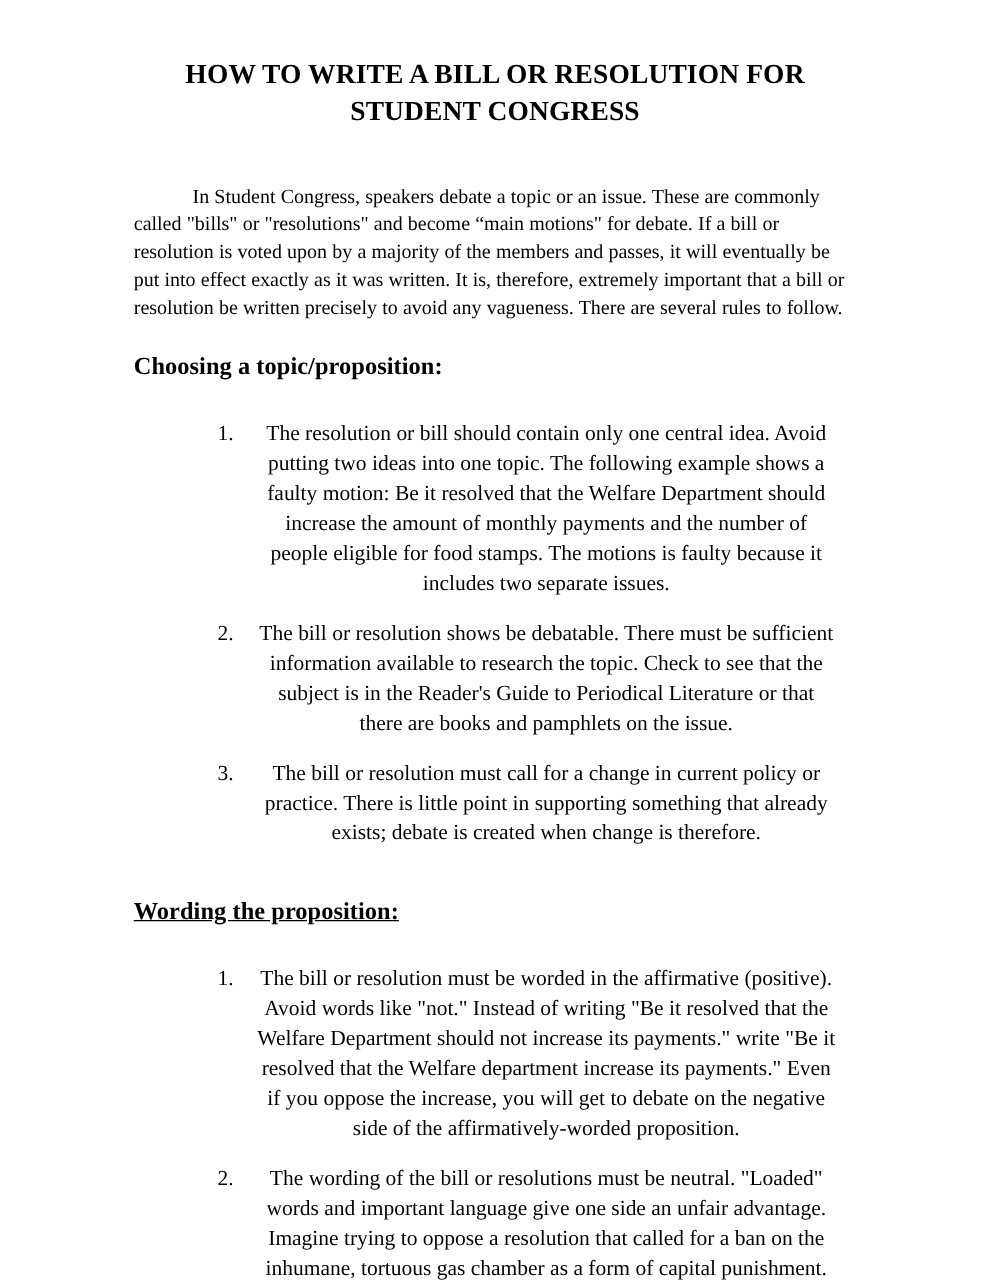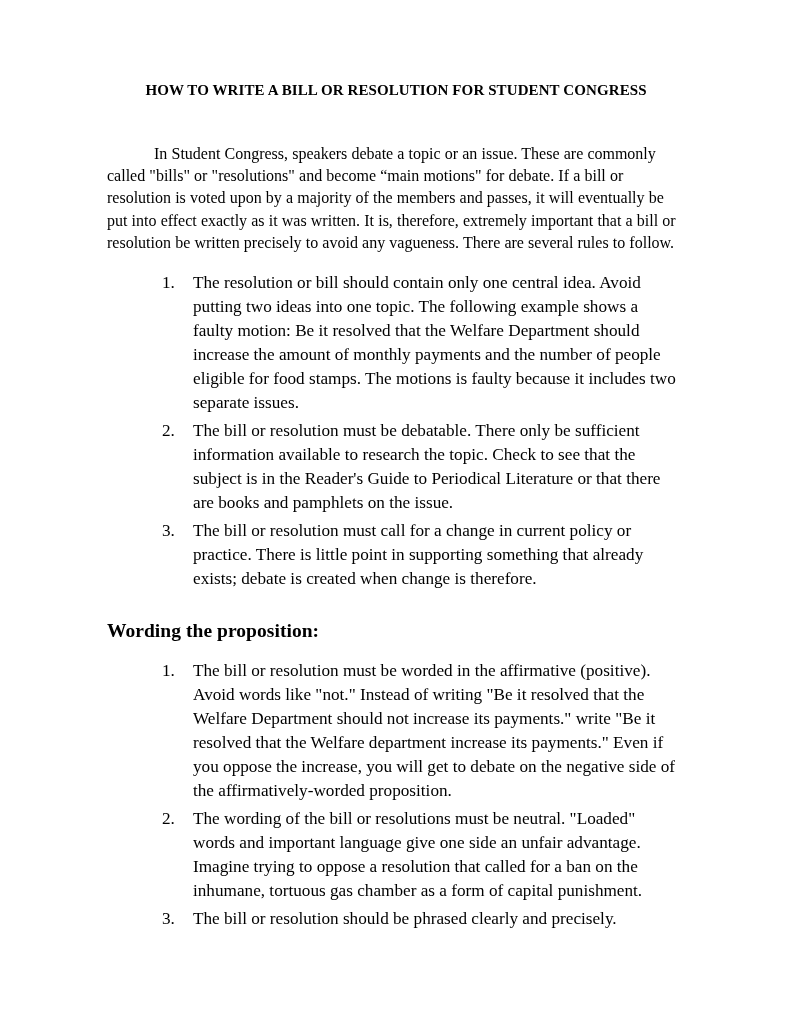--- a/index.html
+++ b/index.html
@@ -29,22 +29,22 @@
   .content {
     position: absolute;
     left: 107px;
     top: 0;
     width: 578px;
   }
 
   
   .doc-title {
     margin: 0;
-    padding-top: 80px;
-    font-size: 15px;
+    padding-top: 44px;
+    font-size: 22px;
     font-weight: bold;
     line-height: 1.38;
     text-align: center;
     letter-spacing: 0.1px;
   }
 
   
   .intro {
     margin: 0;
     padding-top: 42px;
@@ -57,39 +57,40 @@
 
   
   .section-heading {
     margin: 0;
     font-size: 19.5px;
     font-weight: bold;
     line-height: 1.2;
     letter-spacing: 0.05px;
   }
   .section-heading.first { padding-top: 24px; }
-  .section-heading.second { padding-top: 24px; }
+  .section-heading.second { padding-top: 24px; text-decoration: underline; }
 
   
   ol.rules {
     margin: 0;
     padding: 0 0 0 51px;
     list-style: none;
     counter-reset: rule;
     font-size: 17.2px;
     line-height: 1.395;
   }
   ol.rules.first-list { padding-top: 13px; }
   ol.rules.second-list { padding-top: 13px; }
 
   ol.rules > li {
     counter-increment: rule;
     position: relative;
     padding-left: 31px;
-    margin: 4px;
+    margin: 16px;
+    text-align: center;
   }
   ol.rules > li::before {
     content: counter(rule) ".";
     position: absolute;
     left: 0;
     top: 0;
     width: 24px;
     text-align: left;
   }
   ol.rules > li .li-text {
@@ -99,27 +100,28 @@
 </head>
 <body>
 
 <div class="page">
   <div class="content">
 
     <h1 class="doc-title">HOW TO WRITE A BILL OR RESOLUTION FOR STUDENT CONGRESS</h1>
 
     <p class="intro">In Student Congress, speakers debate a topic or an issue. These are commonly called "bills" or "resolutions" and become “main motions" for debate. If a bill or resolution is voted upon by a majority of the members and passes, it will eventually be put into effect exactly as it was written. It is, therefore, extremely important that a bill or resolution be written precisely to avoid any vagueness. There are several rules to follow.</p>
 
+    <h2 class="section-heading first">Choosing a topic/proposition:</h2>
 
     <ol class="rules first-list">
       <li>
         <span class="li-text">The resolution or bill should contain only one central idea. Avoid putting two ideas into one topic. The following example shows a faulty motion: Be it resolved that the Welfare Department should increase the amount of monthly payments and the number of people eligible for food stamps. The motions is faulty because it includes two separate issues.</span>
       </li>
       <li>
-        <span class="li-text">The bill or resolution must be debatable. There only be sufficient information available to research the topic. Check to see that the subject is in the Reader's Guide to Periodical Literature or that there are books and pamphlets on the issue.</span>
+        <span class="li-text">The bill or resolution shows be debatable. There must be sufficient information available to research the topic. Check to see that the subject is in the Reader's Guide to Periodical Literature or that there are books and pamphlets on the issue.</span>
       </li>
       <li>
         <span class="li-text">The bill or resolution must call for a change in current policy or practice. There is little point in supporting something that already exists; debate is created when change is therefore.</span>
       </li>
     </ol>
 
     <h2 class="section-heading second">Wording the proposition:</h2>
 
     <ol class="rules second-list">
       <li>

